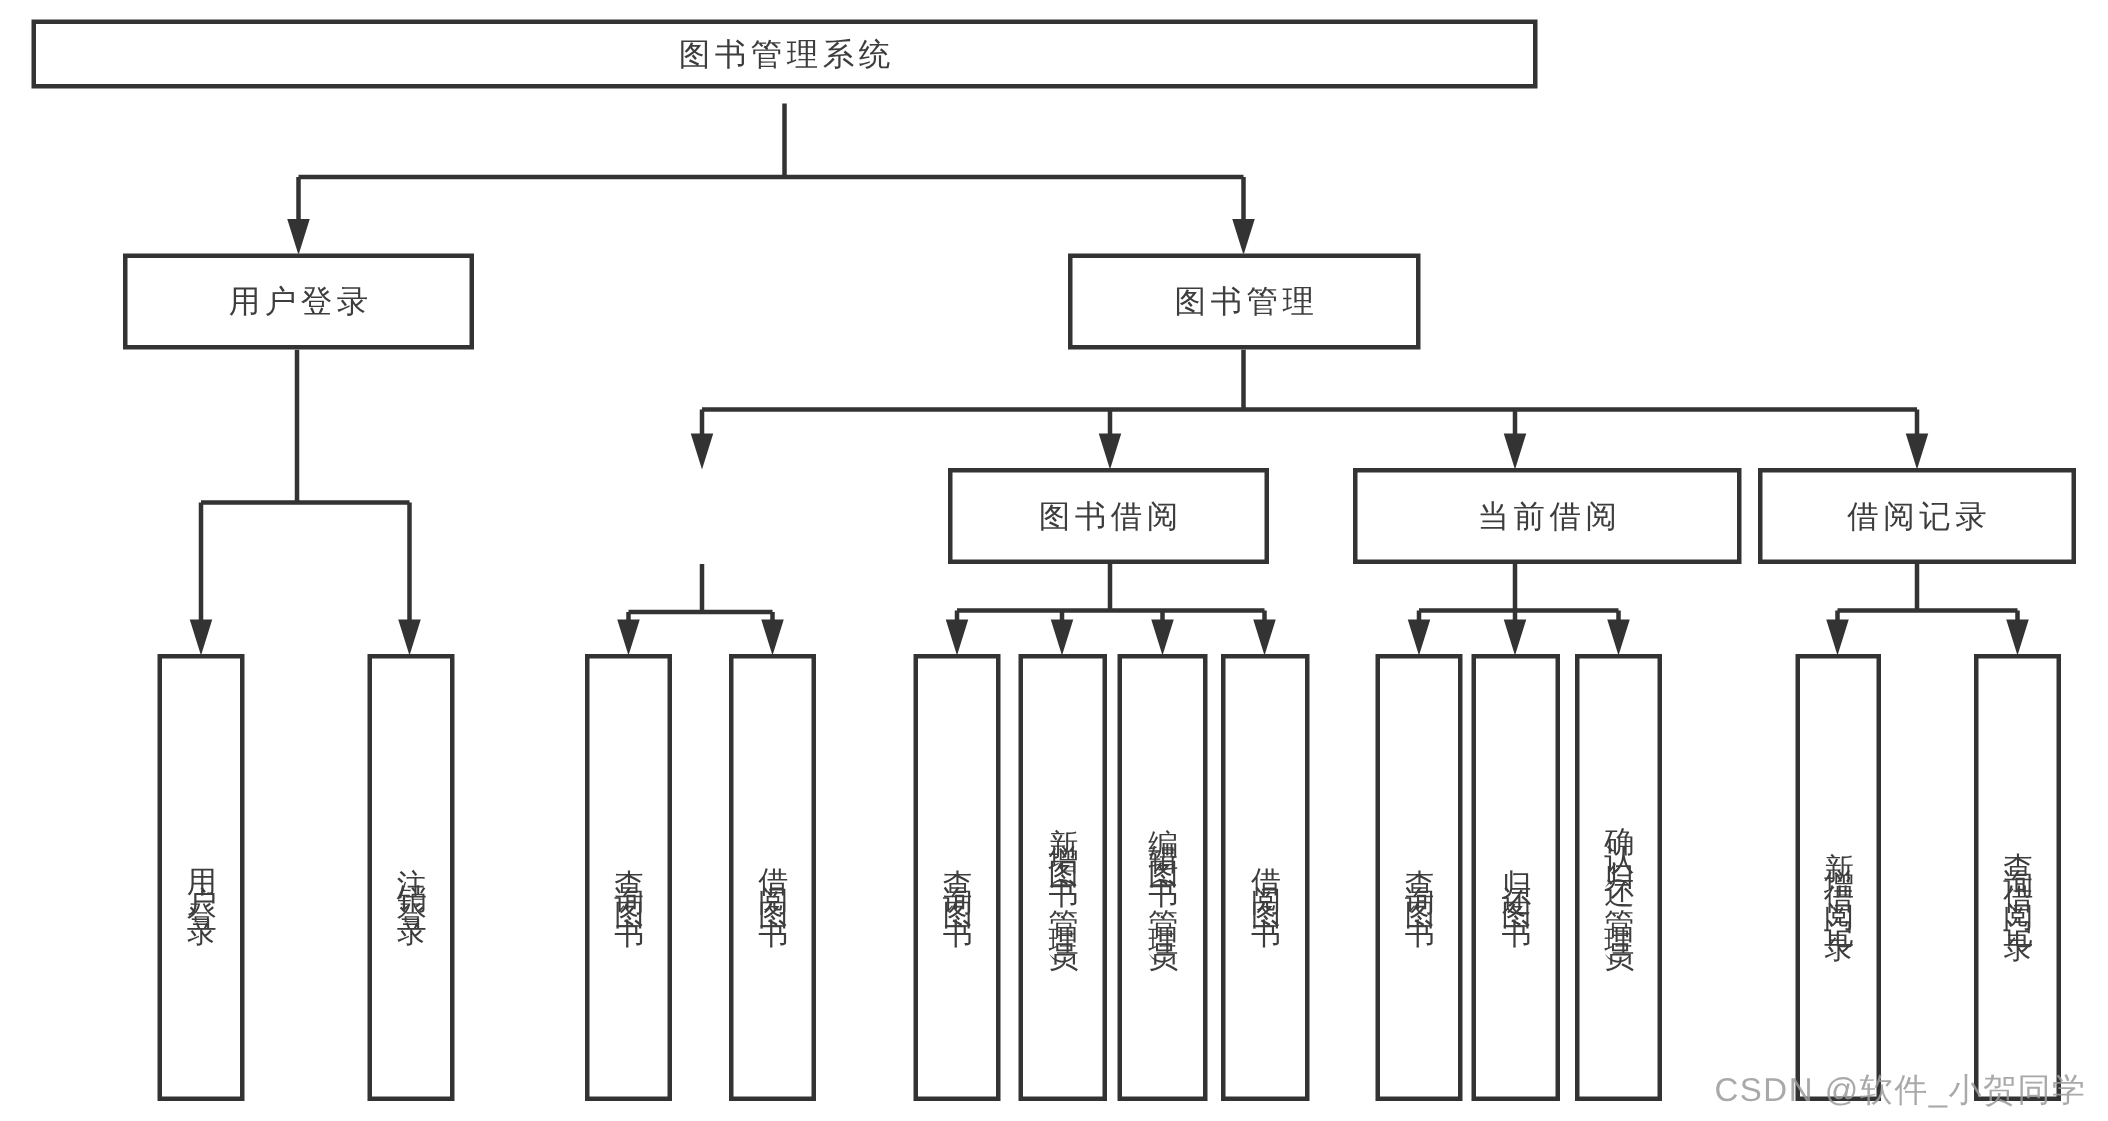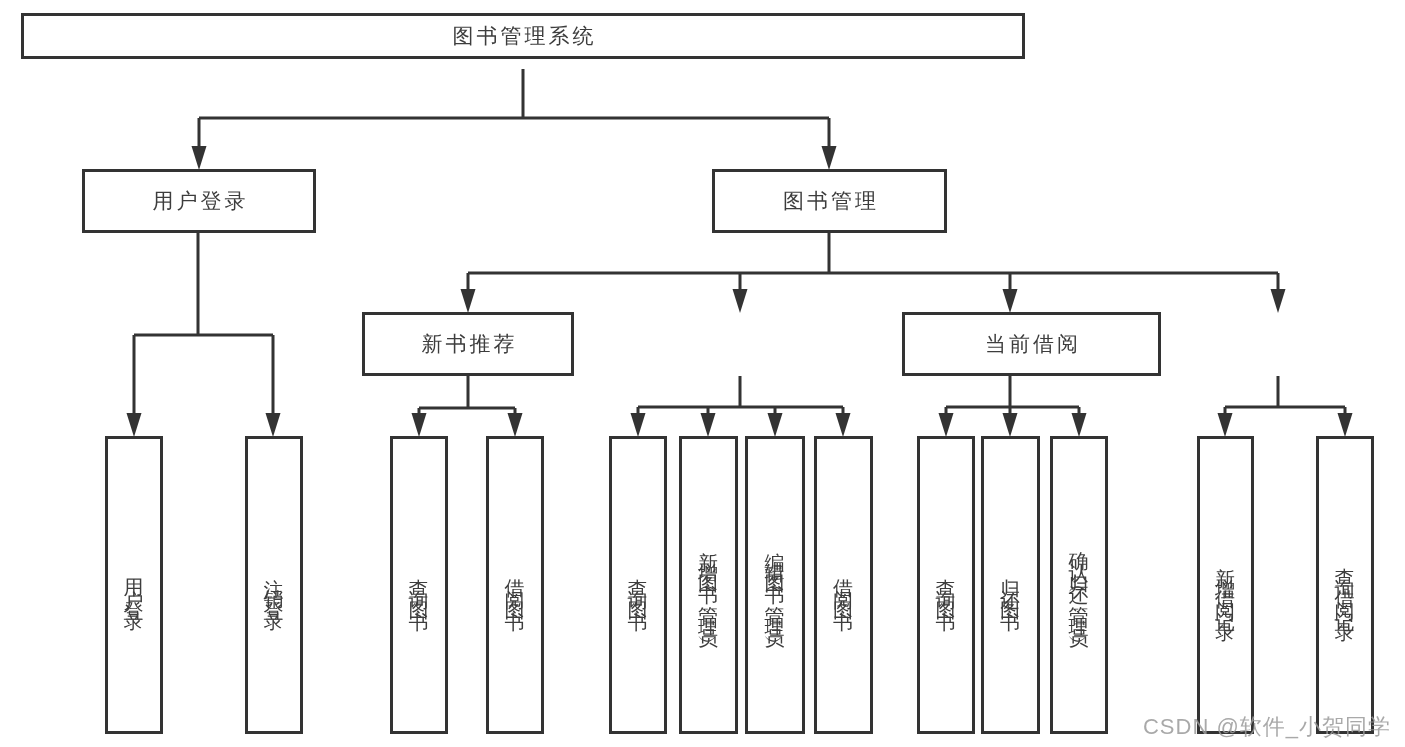--- a/index.html
+++ b/index.html
@@ -136,26 +136,29 @@
     <span class="lbl">图书管理系统</span>
   </div>
 
   <div class="node hnode n-login">
     <span class="lbl">用户登录</span>
   </div>
   <div class="node hnode n-manage">
     <span class="lbl">图书管理</span>
   </div>
 
-  <div class="node hnode n-g0">
-    <span class="lbl">新书推荐</span>
+  <div class="node hnode n-g1">
+    <span class="lbl">图书借阅</span>
   </div>
   <div class="node hnode n-g2">
     <span class="lbl">当前借阅</span>
   </div>
+  <div class="node hnode n-g3">
+    <span class="lbl">借阅记录</span>
+  </div>
 
   <div class="node vnode n-l0a">
     <span class="lbl">用户登录</span>
   </div>
   <div class="node vnode n-l0b">
     <span class="lbl">注销登录</span>
   </div>
 
   <div class="node vnode n-l1a">
     <span class="lbl">查询图书</span>

